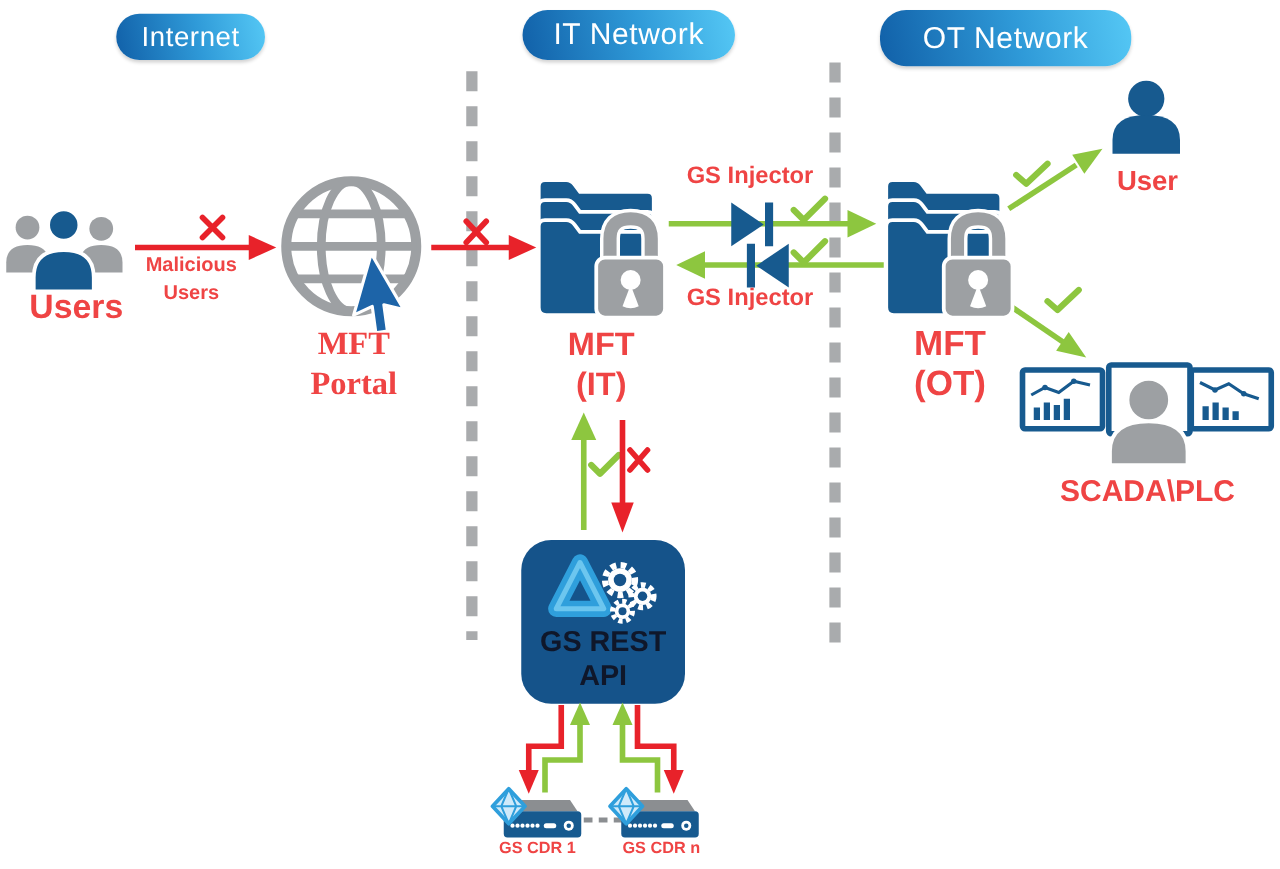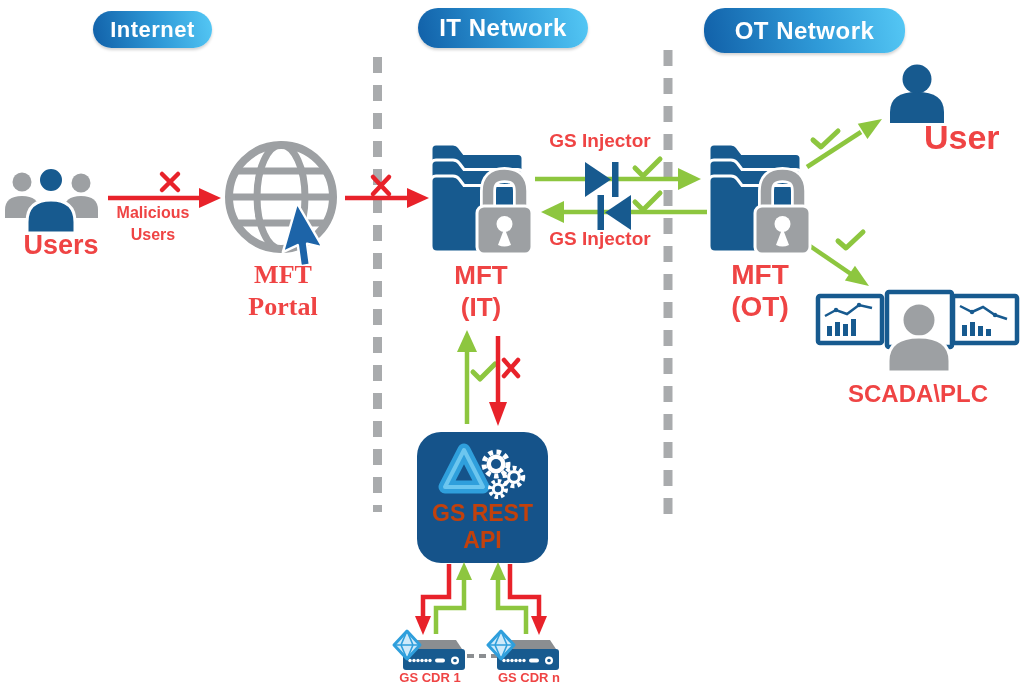--- a/index.html
+++ b/index.html
@@ -1,19 +1,19 @@
 <!DOCTYPE html>
 <html><head>
 <meta charset="utf-8">
 <style>
   html,body{margin:0;padding:0;background:#fff;}
   #canvas{position:relative;width:1024px;height:695px;background:#ffffff;overflow:hidden;
           font-family:"Liberation Sans",sans-serif;}
   .pill{position:absolute;z-index:2;display:flex;align-items:center;justify-content:center;
-        color:#fff;font-weight:bold;border-radius:21px;
+        color:#fff;font-weight:normal;border-radius:21px;
         background:linear-gradient(78deg,#1160a8 0%,#2f9ad8 55%,#55c8f5 100%);
         box-shadow:0 2px 3px rgba(0,0,0,.18);letter-spacing:.5px;}
   .label{position:absolute;z-index:2;color:#ef4444;font-weight:bold;text-align:center;}
   svg.overlay{position:absolute;left:0;top:0;z-index:1;}
   #api-box{position:absolute;z-index:0;left:417px;top:432px;width:131px;height:131px;
            border-radius:24px;background:#15538a;}
 </style>
 </head>
 <body>
 
@@ -240,19 +240,19 @@
     </g>
   </svg>
 
   <div class="label" style="left:12px;top:230px;width:98px;font-size:27px;">Users</div>
   <div class="label" style="left:109px;top:202px;width:88px;font-size:16px;line-height:22px;">Malicious Users</div>
   <div class="label" style="left:235px;top:259px;width:96px;font-size:26px;line-height:32px;font-family:Liberation Serif, serif;">MFT Portal</div>
   <div class="label" style="left:433px;top:259px;width:96px;font-size:26px;line-height:32px;">MFT (IT)</div>
   <div class="label" style="left:712px;top:259px;width:96px;font-size:28px;line-height:32px;">MFT (OT)</div>
   <div class="label" style="left:541px;top:130px;width:118px;font-size:19px;white-space:nowrap;">GS Injector</div>
   <div class="label" style="left:541px;top:228px;width:118px;font-size:19px;white-space:nowrap;">GS Injector</div>
-  <div class="label" style="left:883px;top:118px;width:70px;font-size:34px;margin-left:41px;">User</div>
+  <div class="label" style="left:883px;top:132px;width:70px;font-size:22px;">User</div>
   <div class="label" style="left:828px;top:380px;width:180px;font-size:24px;">SCADA\PLC</div>
-  <div class="label" style="left:417px;top:500px;width:131px;font-size:23px;line-height:27px;color:#c2410c;">GS REST API</div>
+  <div class="label" style="left:417px;top:500px;width:131px;font-size:23px;line-height:27px;color:#0f172a;">GS REST API</div>
   <div class="label" style="left:388px;top:670px;width:84px;font-size:13px;">GS CDR 1</div>
   <div class="label" style="left:484px;top:670px;width:90px;font-size:13px;">GS CDR n</div>
 
 </div>
 
 </body></html>

